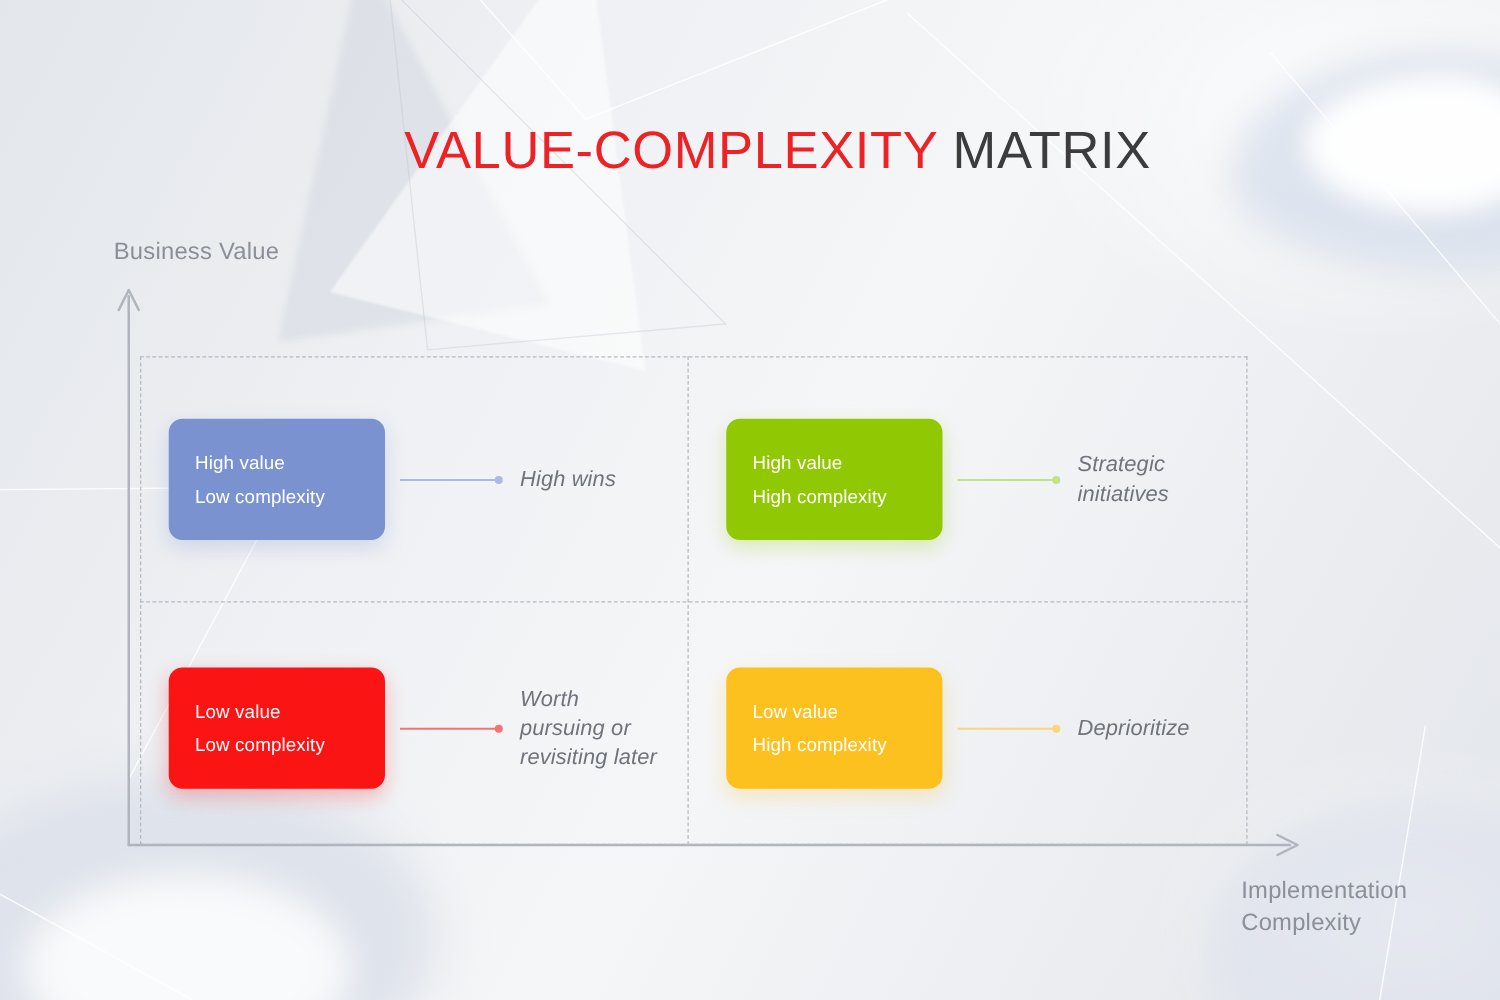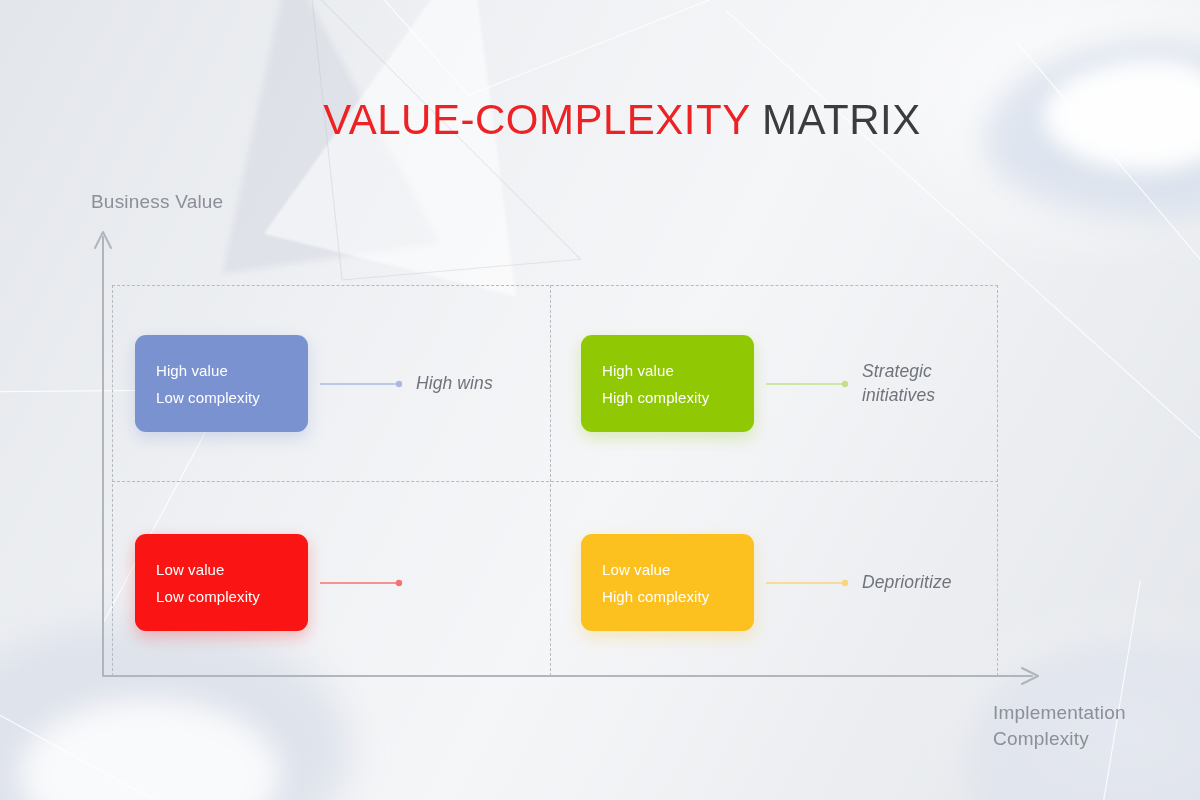--- a/index.html
+++ b/index.html
@@ -283,20 +283,23 @@
     <div class="card" style="background: rgb(250, 20, 20); box-shadow: rgba(250, 20, 20, 0.267) 0px 6px 16px;">
       <span class="line">Low value</span>
       <span class="line">Low complexity</span>
     </div>
     <div class="connector">
       <svg width="108" height="12" viewBox="0 0 108 12">
         <line class="conn-line" x1="12" y1="6" x2="88" y2="6" stroke-width="1.6" stroke="#f4736f"></line>
         <circle class="conn-dot" cx="91" cy="6" r="3.2" fill="#f4736f"></circle>
       </svg>
     </div>
+    <div class="outcome">Worth
+pursuing or
+revisiting later</div>
   </div>
 
   <div class="quad q-br">
     <div class="card" style="background: rgb(252, 193, 31); box-shadow: rgba(252, 193, 31, 0.267) 0px 6px 16px;">
       <span class="line">Low value</span>
       <span class="line">High complexity</span>
     </div>
     <div class="connector">
       <svg width="108" height="12" viewBox="0 0 108 12">
         <line class="conn-line" x1="12" y1="6" x2="88" y2="6" stroke-width="1.6" stroke="#fbd47b"></line>

